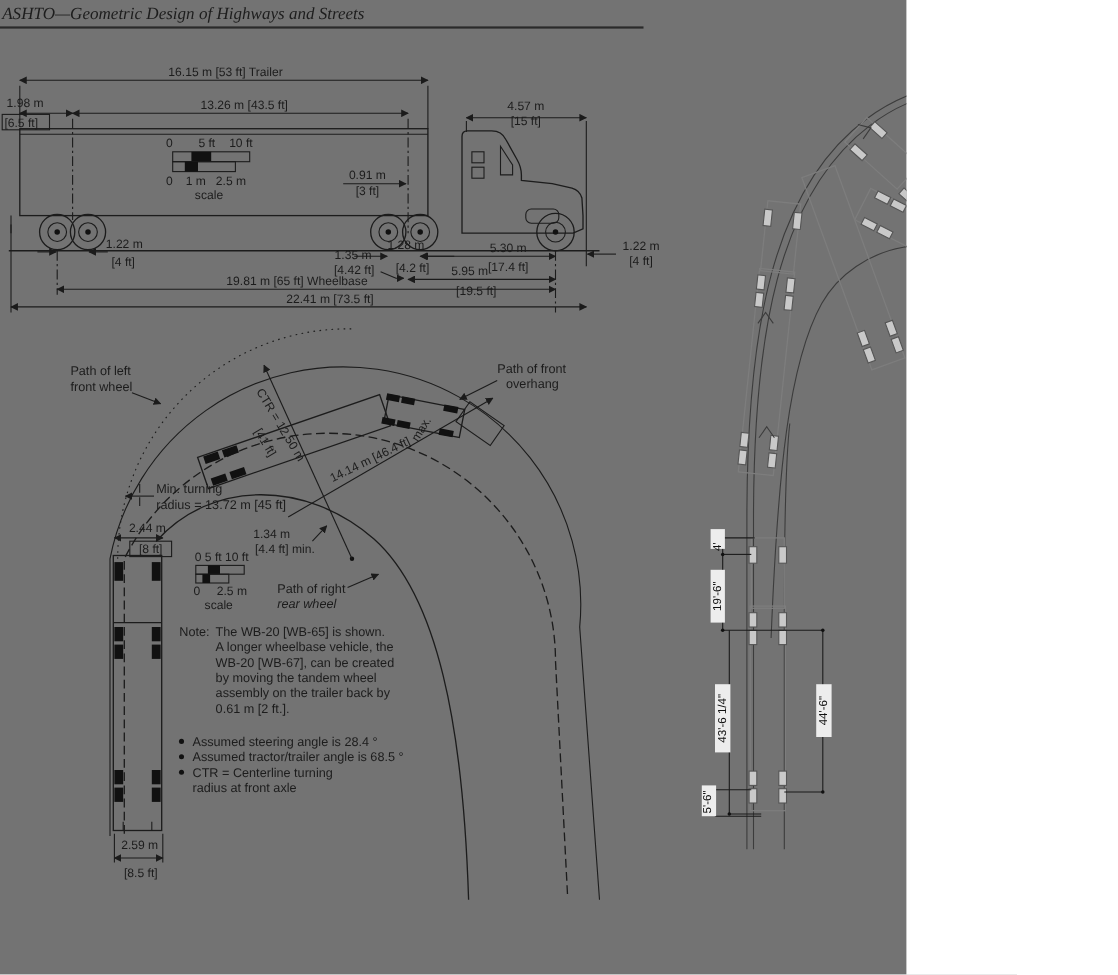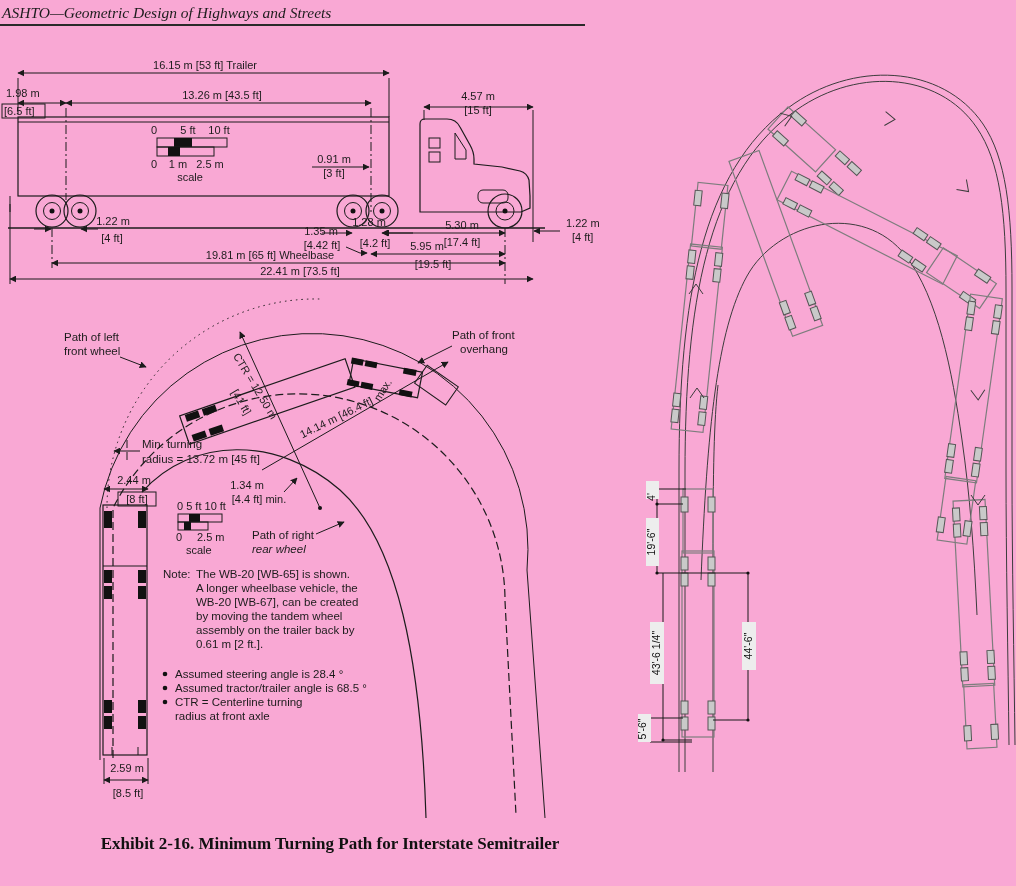--- a/index.html
+++ b/index.html
@@ -1,16 +1,16 @@
 <!DOCTYPE html>
 <html><head>
 <meta charset="utf-8">
 <style>
   html,body{margin:0;padding:0;background:#ffffff;}
-  .page{position:relative;width:1016px;height:886px;background:#f9a8d4;overflow:hidden;
+  .page{position:relative;width:824px;height:886px;background:#737373;overflow:hidden;
         font-family:"Liberation Sans",sans-serif;}
   .hdr{position:absolute;left:2px;top:4px;width:600px;
        font-family:"Liberation Serif",serif;font-style:italic;font-size:15.5px;color:#1d1d1d;}
   .hdr-rule{position:absolute;left:0;top:24px;width:585px;border-top:2px solid #2a2a2a;}
   .art{position:absolute;left:0;top:0;}
   svg text{font-family:"Liberation Sans",sans-serif;fill:#1c1c1c;}
   .t11{font-size:11px;}
   .t11b{font-size:11.5px;}
   .cadT{font-size:10.5px;fill:#101010;}
   .ink{stroke:#1c1c1c;fill:none;stroke-width:1.2;}
@@ -356,16 +356,15 @@
         <line x1="713" y1="720" x2="748" y2="720" class="dimL"></line>
         <circle cx="748" cy="573" r="1.6" class="blk"></circle>
           <circle cx="748" cy="720" r="1.6" class="blk"></circle>
         <rect class="lbg" x="742" y="622" width="14" height="48"></rect>
         <text class="cadT" transform="translate(752,646) rotate(-90)" text-anchor="middle">44'-6"</text>
       </g>
     </g>
   </svg>
 
   <div class="caption">
-    <div>Exhibit 2-16.  Minimum Turning Path for Interstate Semitrailer</div>
   </div>
 
 </div>
 
 </body></html>

